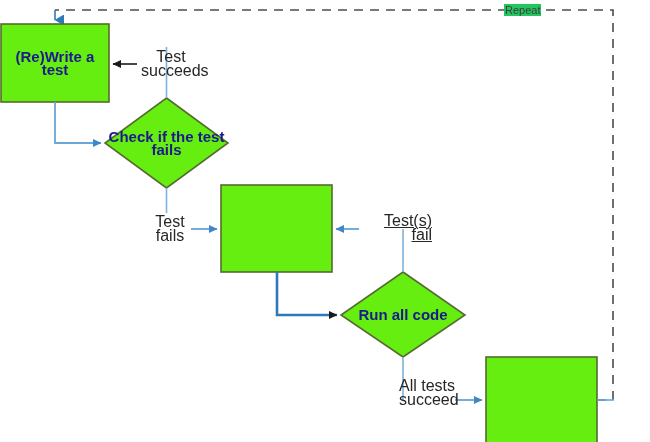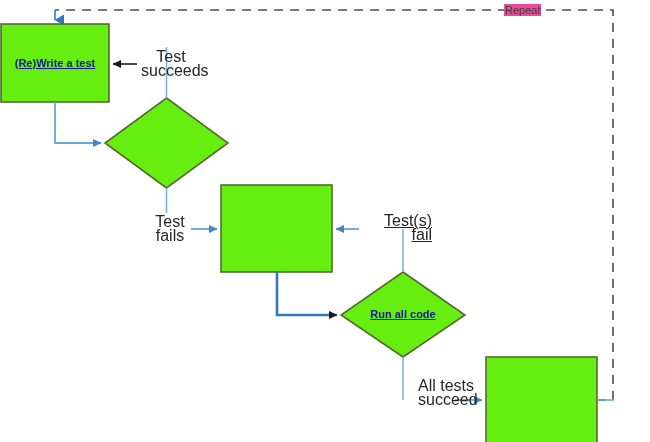--- a/index.html
+++ b/index.html
@@ -23,40 +23,39 @@
     height: 442px;
   }
   .node-label {
     position: absolute;
     display: flex;
     align-items: center;
     justify-content: center;
     text-align: center;
     color: #1a1a8c;
     font-weight: bold;
-    font-size: 11px;
+    font-size: 15px;
     line-height: 13px;
     font-family: "Liberation Sans", sans-serif;
     pointer-events: none;
-    text-decoration: underline;
   }
   .edge-label {
     position: absolute;
     color: #262626;
     font-size: 16px;
     line-height: 14px;
     font-family: "Liberation Sans", sans-serif;
     white-space: pre-line;
   }
   .loop-label {
     position: absolute;
     color: #3d3d3d;
     font-size: 11px;
     line-height: 12px;
-    background: #ec4899;
+    background: #22c55e;
     padding: 0 1px;
     font-family: "Liberation Sans", sans-serif;
   }
 </style>
 </head>
 <body>
 
 <div id="canvas">
 
   <svg class="layer" viewBox="0 0 650 442" xmlns="http://www.w3.org/2000/svg">
@@ -101,31 +100,33 @@
     <path d="M359,229 L336,229" fill="none" stroke="#3f87c8" stroke-width="1.4" marker-end="url(#arrowBlue)"></path>
 
     <path d="M403,357 L403,400" fill="none" stroke="#7fb2dd" stroke-width="1.6"></path>
     <path d="M455,400 L482,400" fill="none" stroke="#3f87c8" stroke-width="1.4" marker-end="url(#arrowBlue)"></path>
 
     <path d="M597,400 L614,400" fill="none" stroke="#6aa6d8" stroke-width="1.6"></path>
   </svg>
 
   <div class="node-label" style="left:1px; top:24px; width:108px; height:78px;">(Re)Write a test</div>
 
+  <div class="node-label" style="left:105px; top:98px; width:123px; height:90px;">Check if the
+test fails</div>
 
 
   <div class="node-label" style="left:341px; top:272px; width:124px; height:85px;">Run all code</div>
 
 
   <div class="edge-label" style="left:141px; top:50px; width:60px; text-align:center;">Test
 succeeds</div>
 
   <div class="edge-label" style="left:150px; top:215px; width:40px; text-align:center;">Test
 fails</div>
 
   <div class="edge-label" style="left:362px; top:214px; width:70px; text-align:right;text-decoration:underline;">Test(s) fail</div>
 
-  <div class="edge-label" style="left:399px; top:379px; width:62px; text-align:left;margin-left:19px;">All tests
+  <div class="edge-label" style="left:399px; top:379px; width:62px; text-align:left;">All tests
 succeed</div>
 
   <div class="loop-label" style="left:504px; top:4px;">Repeat</div>
 
 </div>
 
 </body></html>

